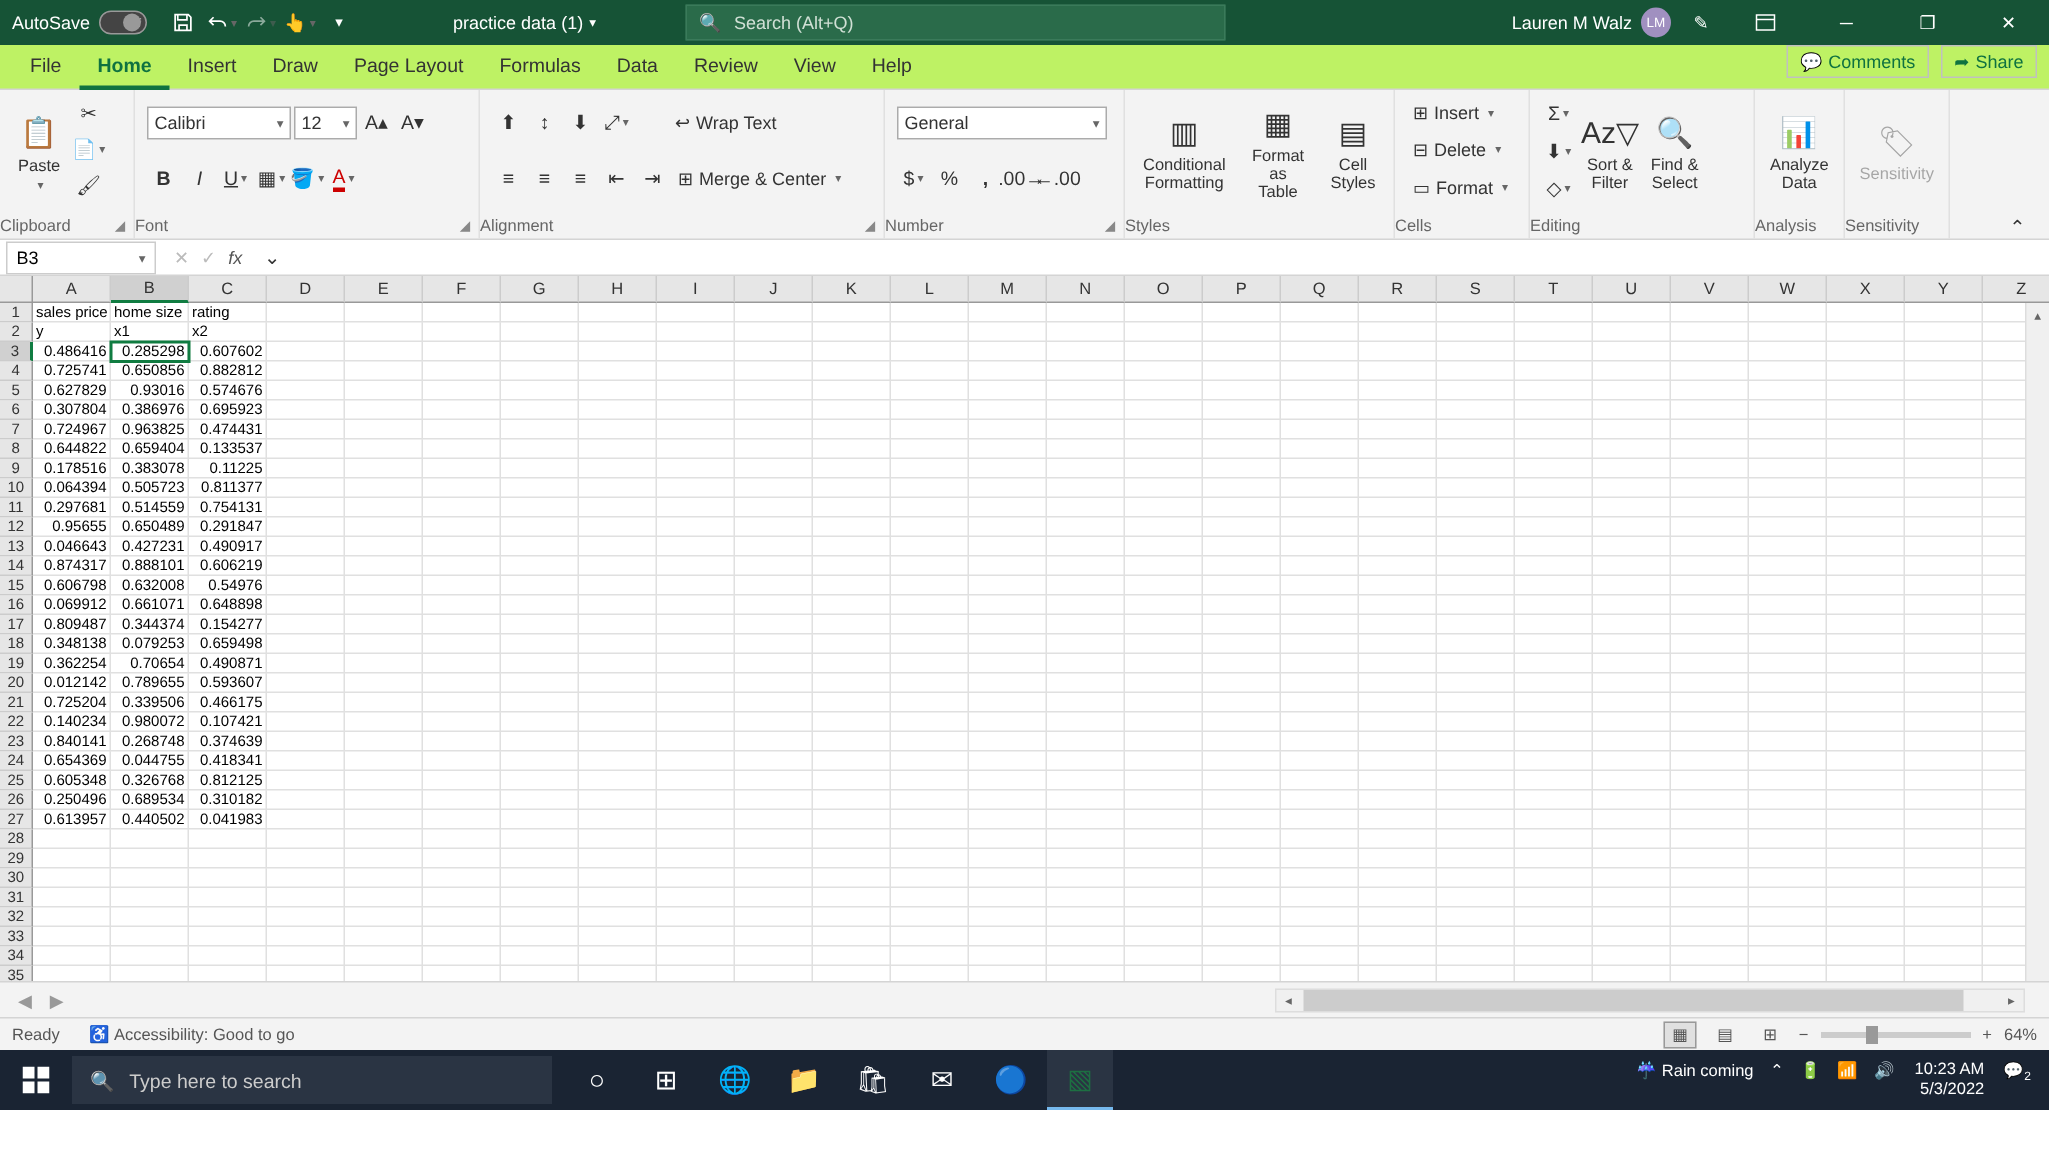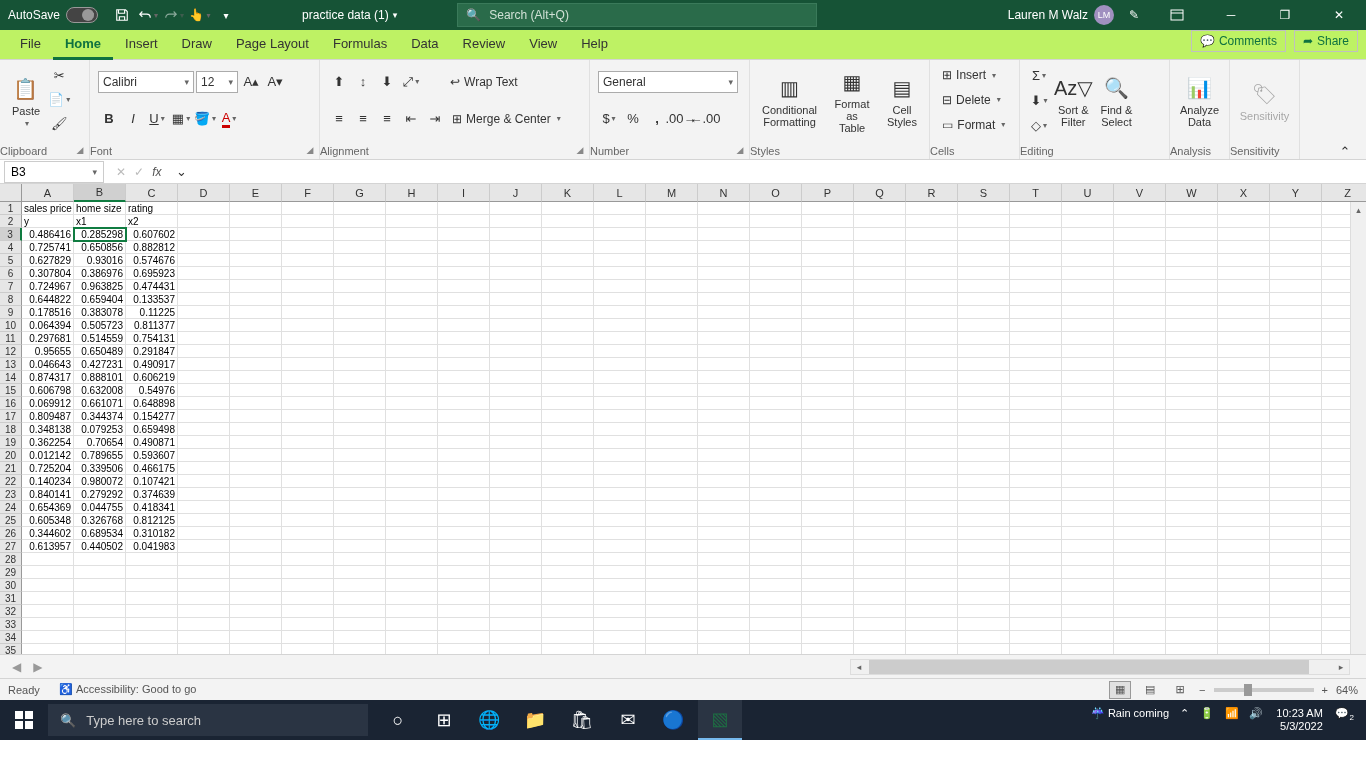--- a/index.html
+++ b/index.html
@@ -955,21 +955,21 @@
       <div class="cell"></div>
       <div class="cell"></div>
       <div class="cell"></div>
       <div class="cell"></div>
       <div class="cell"></div>
       <div class="cell"></div>
       <div class="cell"></div>
       <div class="cell"></div>
       <div class="rowhdr">23</div>
       <div class="cell r">0.840141</div>
-      <div class="cell r">0.279292</div>
+      <div class="cell r">0.268748</div>
       <div class="cell r">0.374639</div>
       <div class="cell"></div>
       <div class="cell"></div>
       <div class="cell"></div>
       <div class="cell"></div>
       <div class="cell"></div>
       <div class="cell"></div>
       <div class="cell"></div>
       <div class="cell"></div>
       <div class="cell"></div>
@@ -1035,21 +1035,21 @@
       <div class="cell"></div>
       <div class="cell"></div>
       <div class="cell"></div>
       <div class="cell"></div>
       <div class="cell"></div>
       <div class="cell"></div>
       <div class="cell"></div>
       <div class="cell"></div>
       <div class="cell"></div>
       <div class="rowhdr">26</div>
-      <div class="cell r">0.344602</div>
+      <div class="cell r">0.250496</div>
       <div class="cell r">0.689534</div>
       <div class="cell r">0.310182</div>
       <div class="cell"></div>
       <div class="cell"></div>
       <div class="cell"></div>
       <div class="cell"></div>
       <div class="cell"></div>
       <div class="cell"></div>
       <div class="cell"></div>
       <div class="cell"></div>

